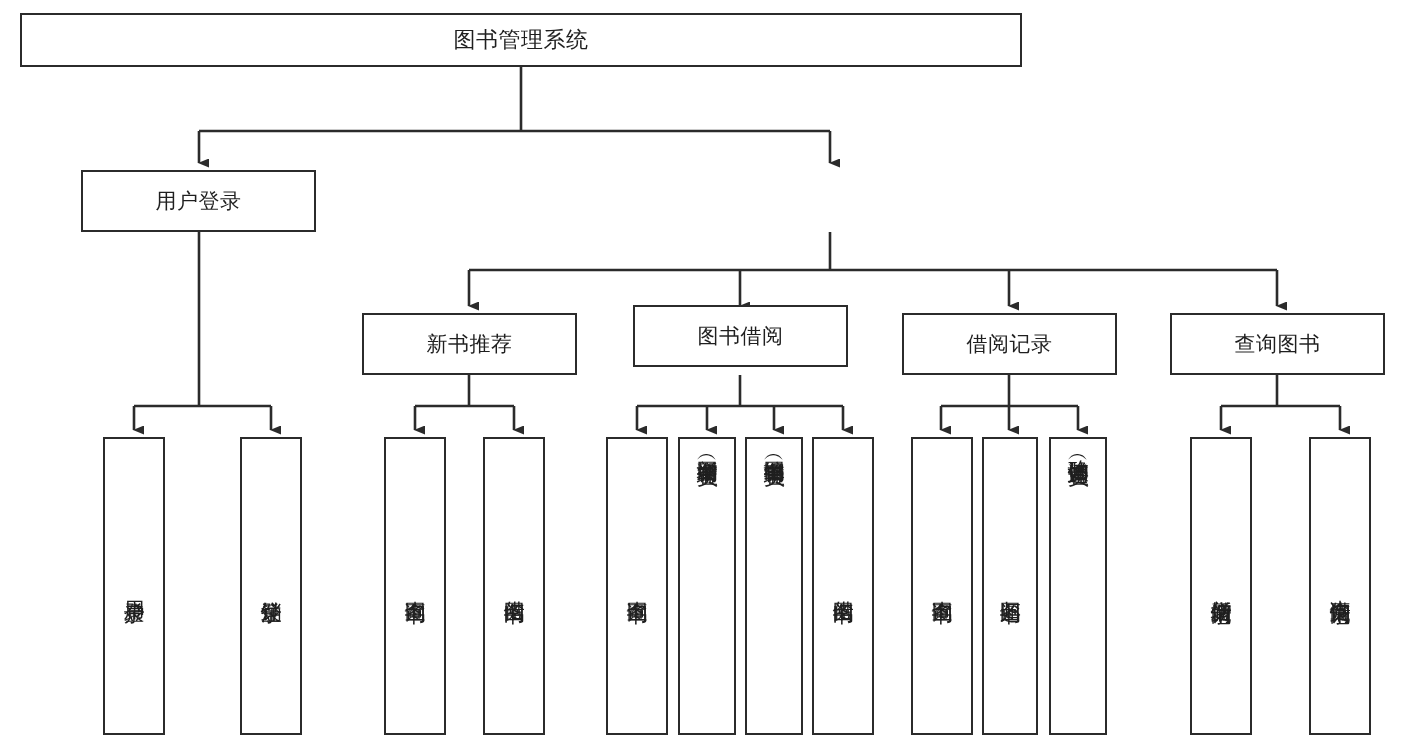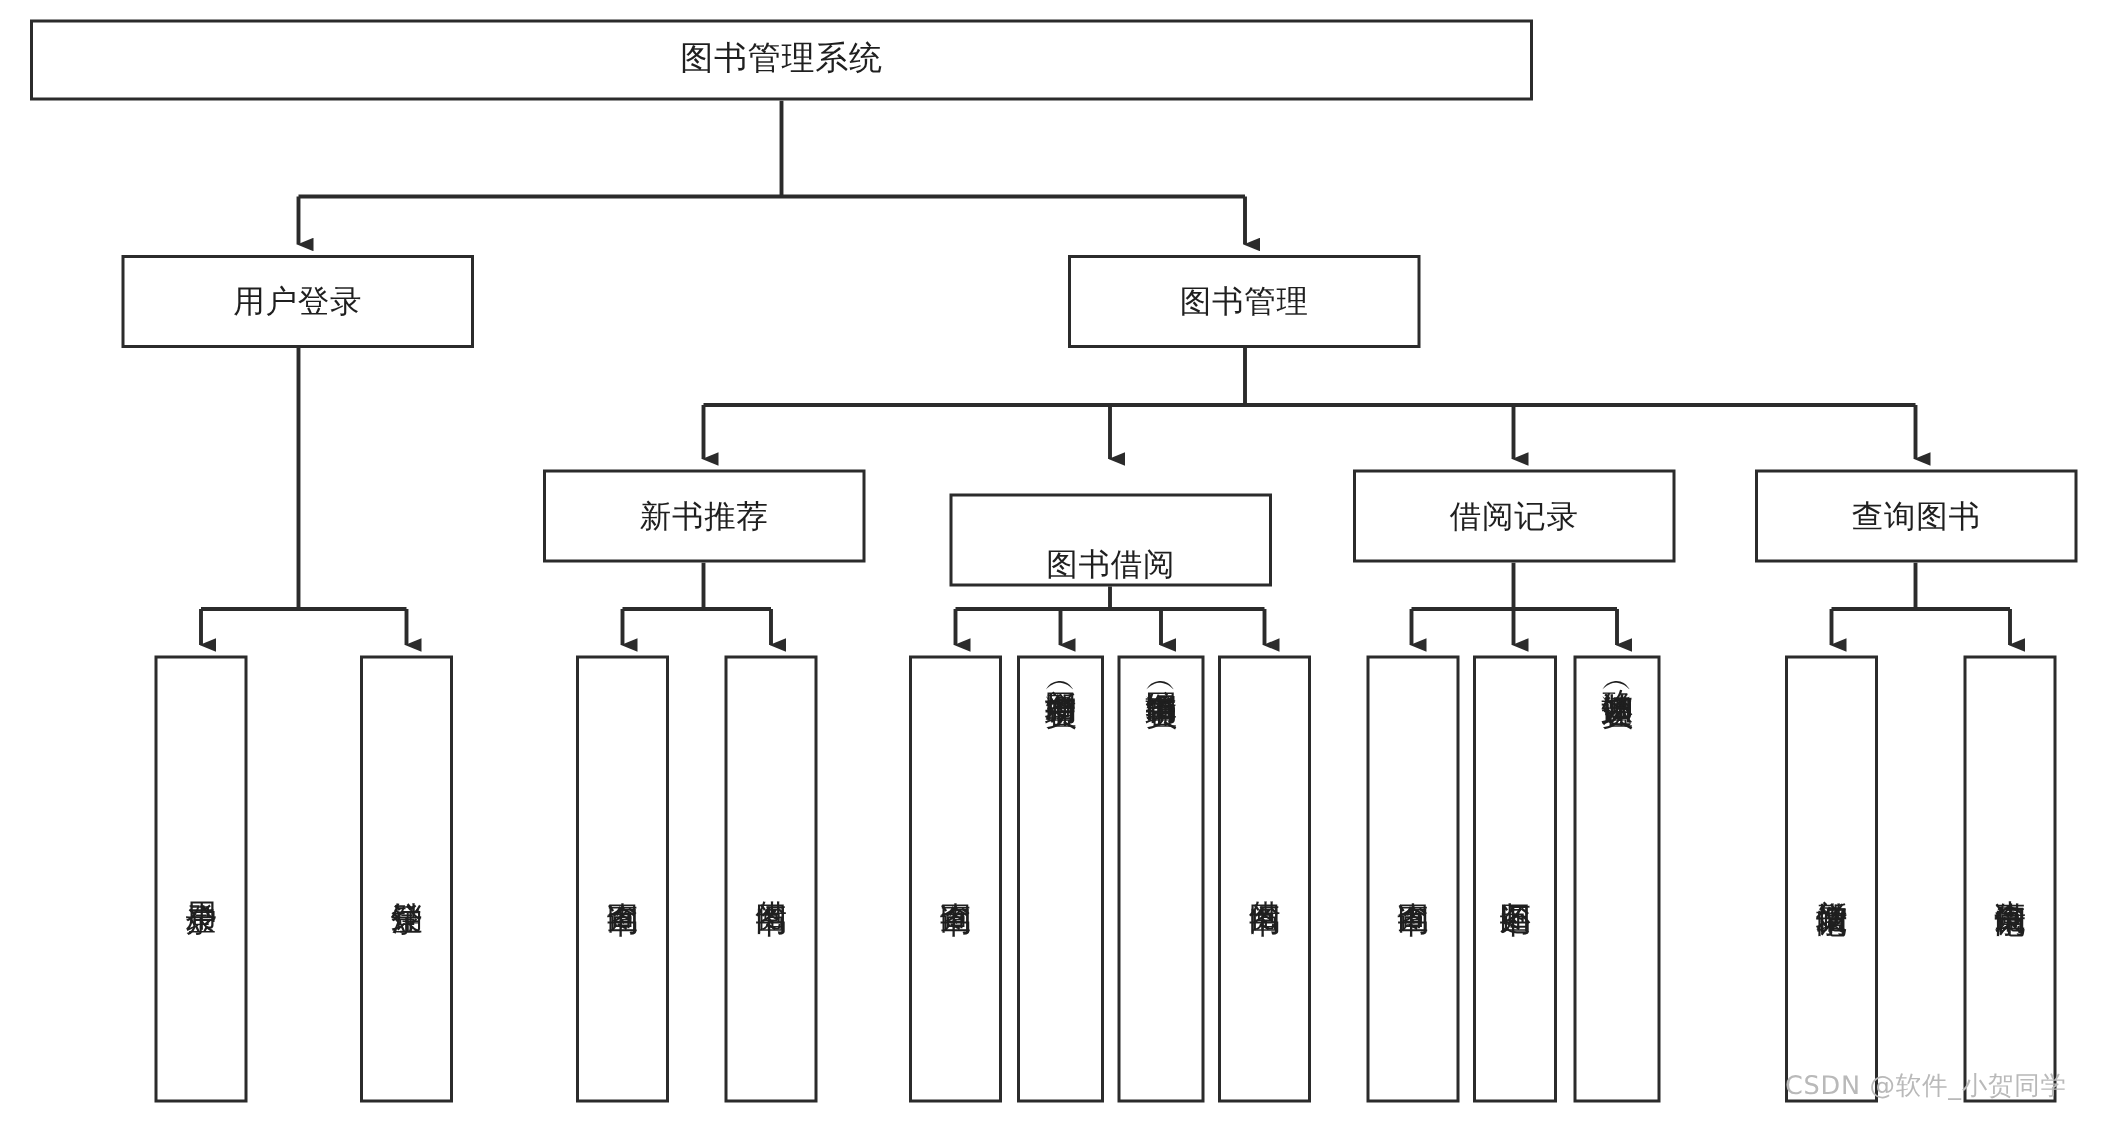--- a/index.html
+++ b/index.html
@@ -132,28 +132,25 @@
     </g>
   </svg>
 
   <div class="node horiz root" style="left:20px;top:13px;width:1002px;height:54px;">
     <span class="lbl">图书管理系统</span>
   </div>
 
   <div class="node horiz" style="left:81px;top:170px;width:235px;height:62px;">
     <span class="lbl">用户登录</span>
   </div>
-  <div class="node horiz" style="left:712px;top:170px;width:235px;height:62px;">
-    <span class="lbl">图书管理</span>
-  </div>
 
   <div class="node horiz" style="left:362px;top:313px;width:215px;height:62px;">
     <span class="lbl">新书推荐</span>
   </div>
-  <div class="node horiz" style="left:633px;top:329px;width:215px;height:62px;align-items:flex-end;">
+  <div class="node horiz" style="left:633px;top:305px;width:215px;height:62px;">
     <span class="lbl">图书借阅</span>
   </div>
   <div class="node horiz" style="left:902px;top:313px;width:215px;height:62px;">
     <span class="lbl">借阅记录</span>
   </div>
   <div class="node horiz" style="left:1170px;top:313px;width:215px;height:62px;">
     <span class="lbl">查询图书</span>
   </div>
 
   <div class="node vert" style="left:103px;top:437px;width:62px;height:298px;">
@@ -193,15 +190,14 @@
     <span class="lbl">确认归还（管理员）</span>
   </div>
 
   <div class="node vert" style="left:1190px;top:437px;width:62px;height:298px;">
     <span class="lbl">新增借阅记录</span>
   </div>
   <div class="node vert" style="left:1309px;top:437px;width:62px;height:298px;">
     <span class="lbl">查询借阅记录</span>
   </div>
 
-  <div id="watermark">CSDN @软件_小贺同学</div>
 
 </div>
 
 </body></html>

